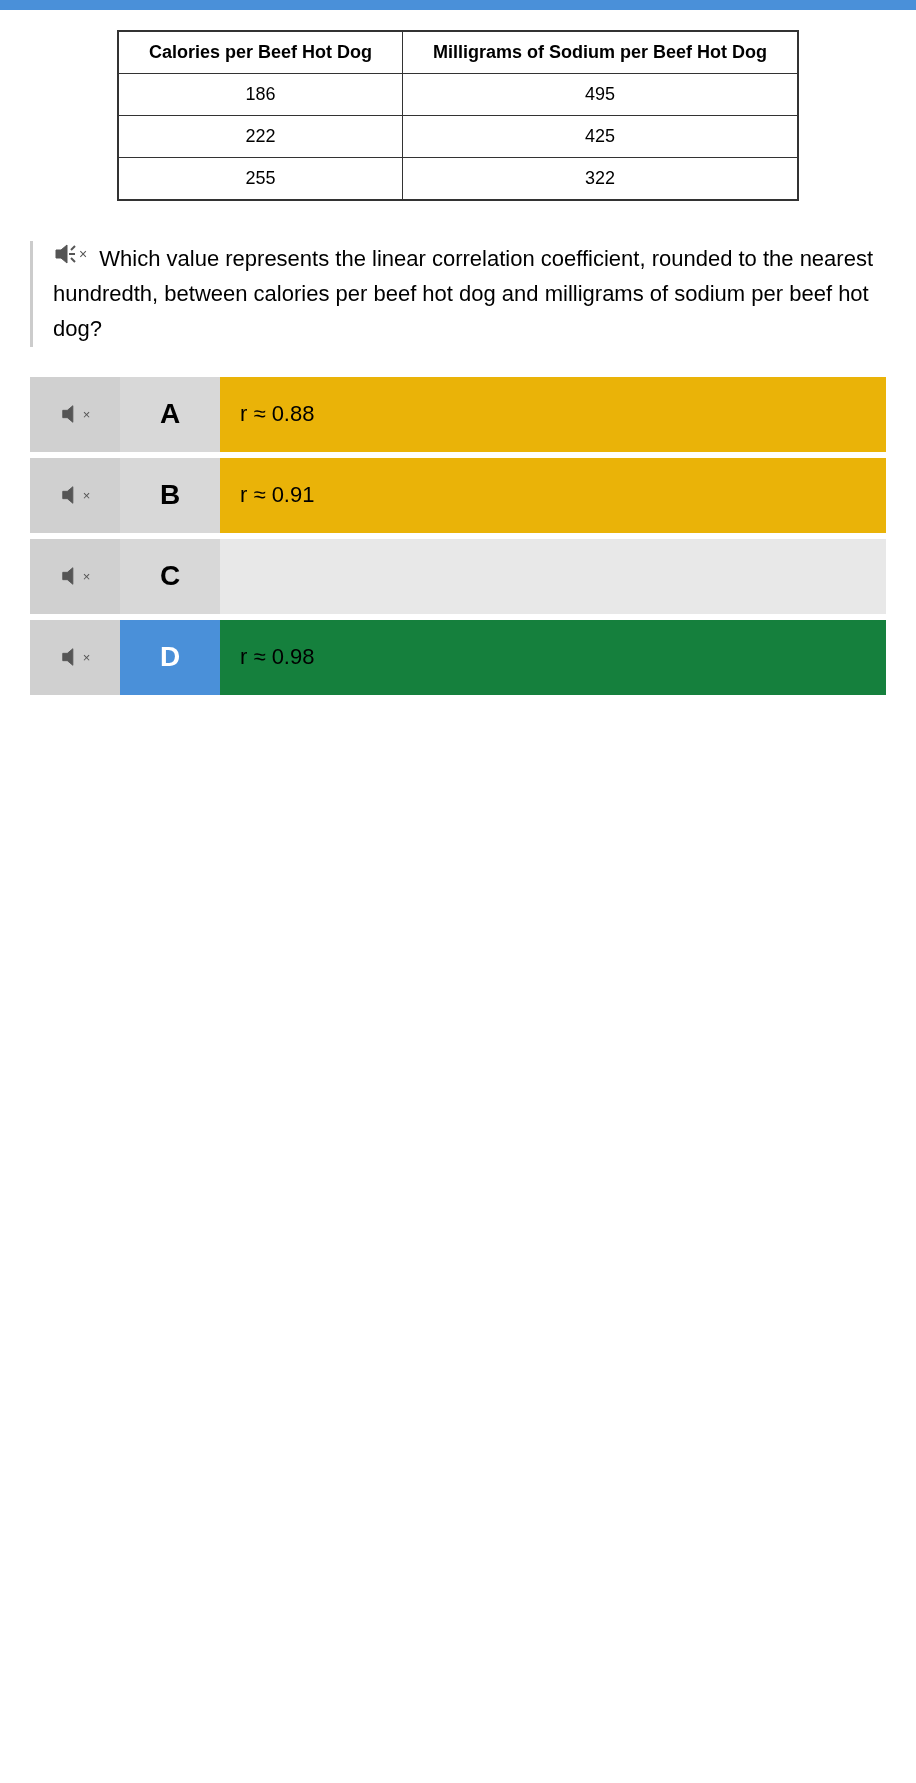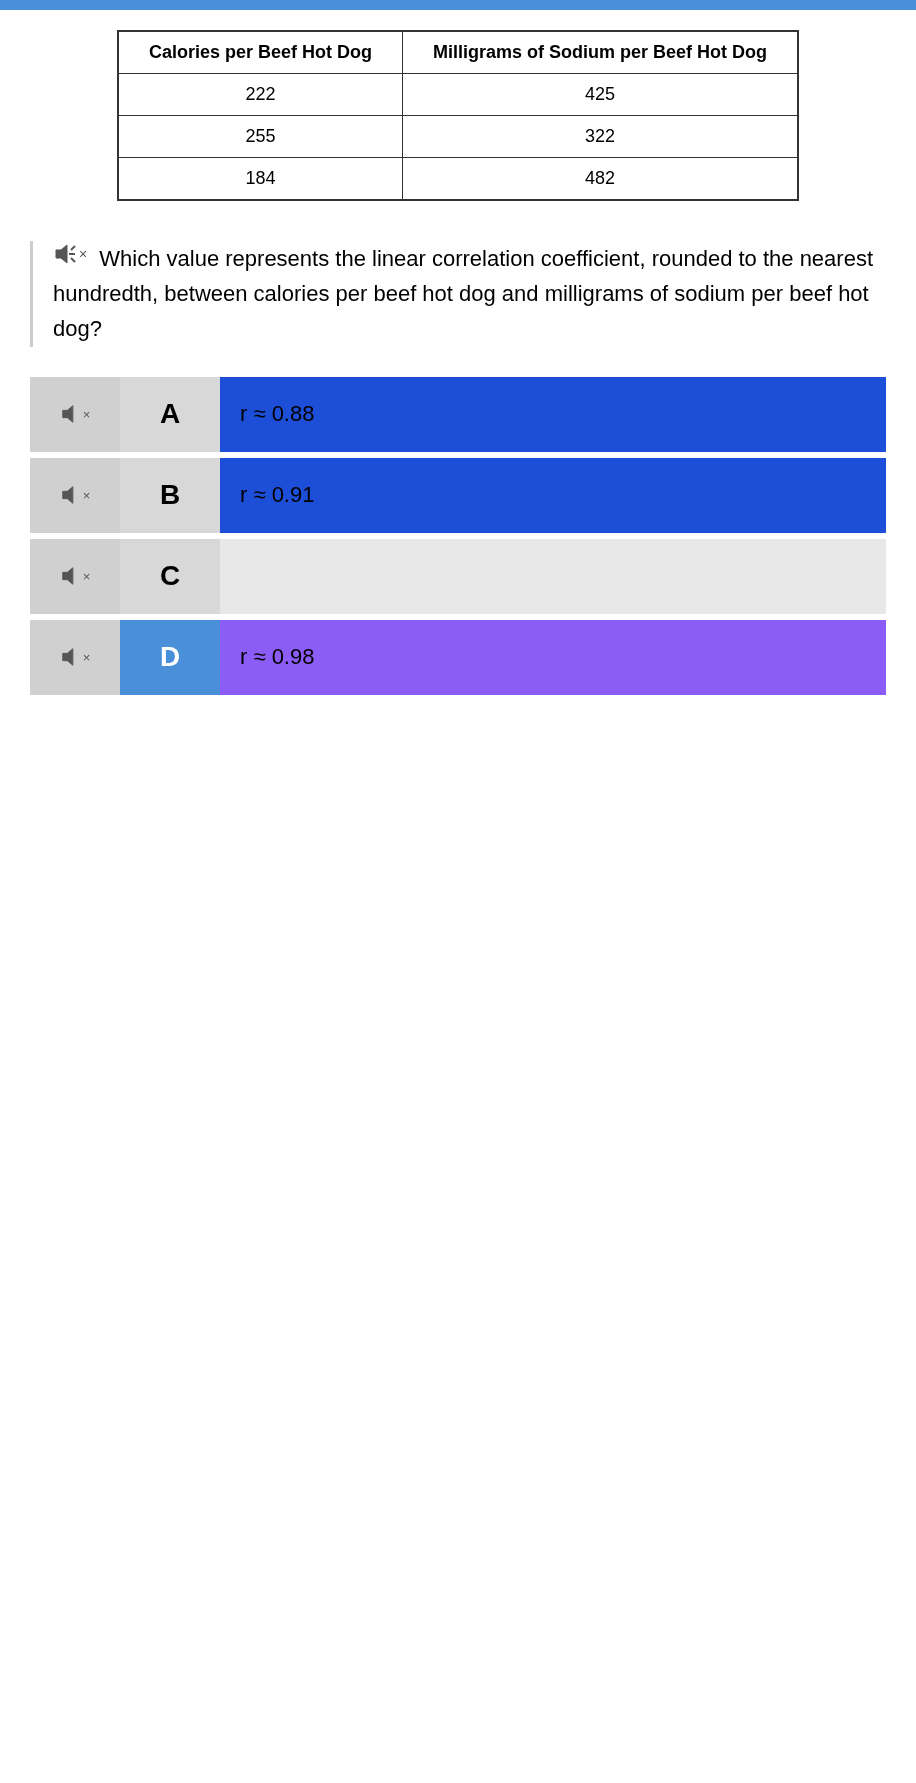--- a/index.html
+++ b/index.html
@@ -120,55 +120,55 @@
       background: #4a90d9;
       color: #fff;
     }
 
     .option-value {
       flex: 1;
       display: flex;
       align-items: center;
       padding: 0 20px;
       font-size: 22px;
-      background: #1d4ed8;
+      background: #eab308;
     }
 
     .option-value.selected-value {
-      background: #8b5cf6;
+      background: #15803d;
     }
   </style>
 </head>
 <body>
 
 <div class="top-bar"></div>
 
 <div class="page-container">
 
   <div class="table-wrapper">
     <table class="data-table">
       <thead>
         <tr>
           <th>Calories per Beef Hot Dog</th>
           <th>Milligrams of Sodium per Beef Hot Dog</th>
         </tr>
       </thead>
       <tbody id="table-body">
+      <tr>
+      <td>186</td>
+      <td>495</td>
+    </tr>
           <tr>
       <td>222</td>
       <td>425</td>
     </tr>
           <tr>
       <td>255</td>
       <td>322</td>
     </tr>
-          <tr>
-      <td>184</td>
-      <td>482</td>
-    </tr>
         </tbody>
     </table>
   </div>
 
   <div class="question-section">
     <p class="question-text">
       <span class="speaker-icon-inline">
         <svg width="24" height="24" viewBox="0 0 24 24" fill="none" xmlns="http://www.w3.org/2000/svg">
           <polygon points="3,8 8,8 14,3 14,21 8,16 3,16" fill="#555" stroke="#555" stroke-width="1"></polygon>
           <line x1="18" y1="8" x2="22" y2="4" stroke="#555" stroke-width="2"></line>

